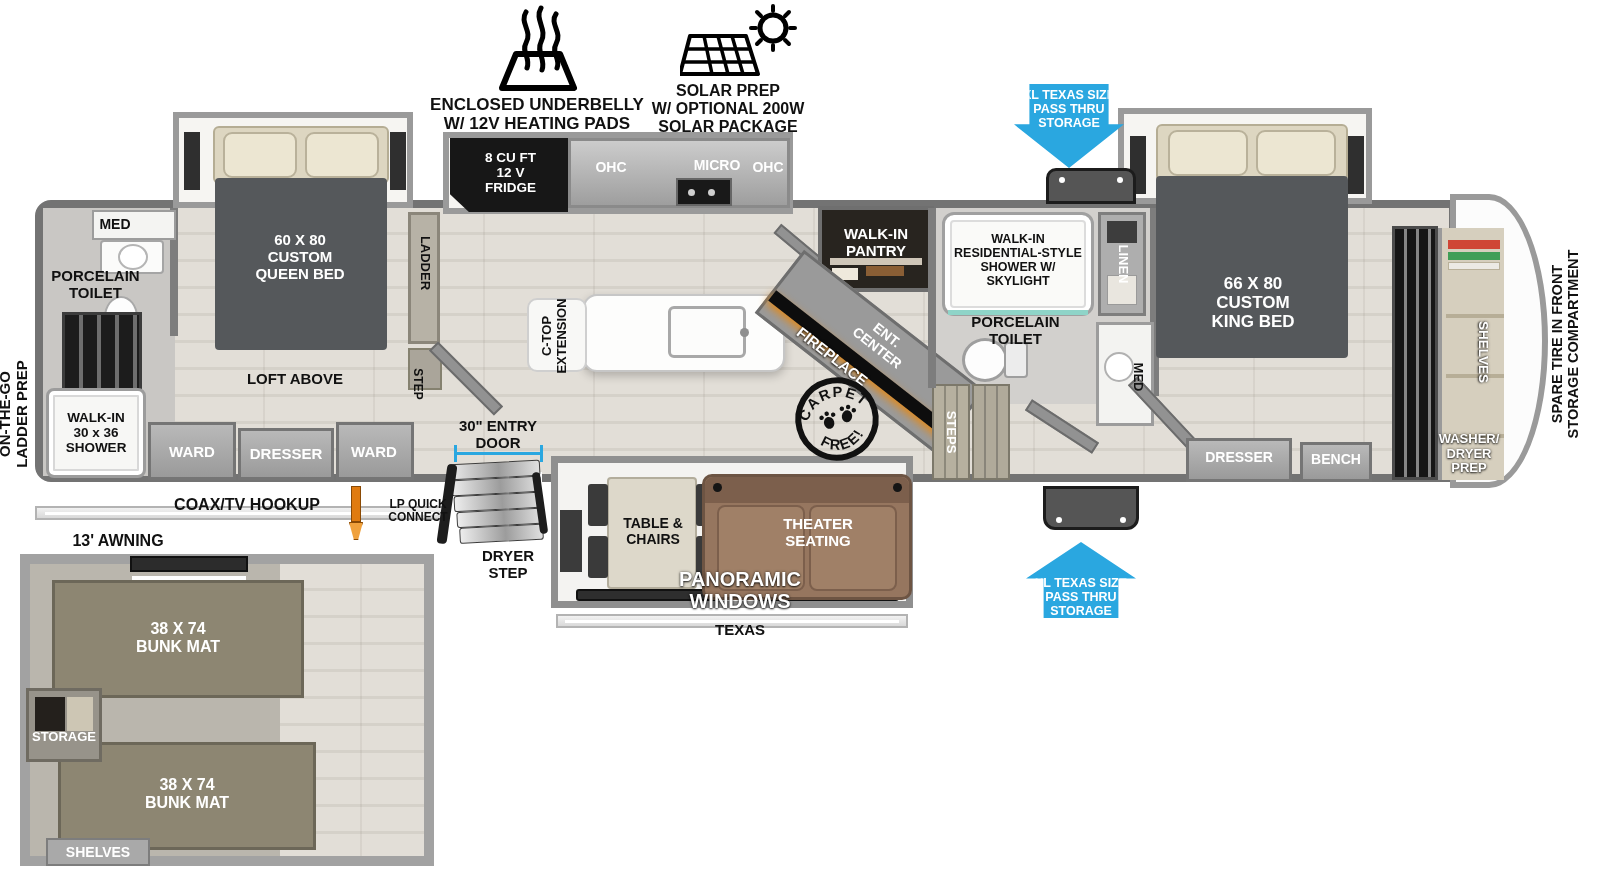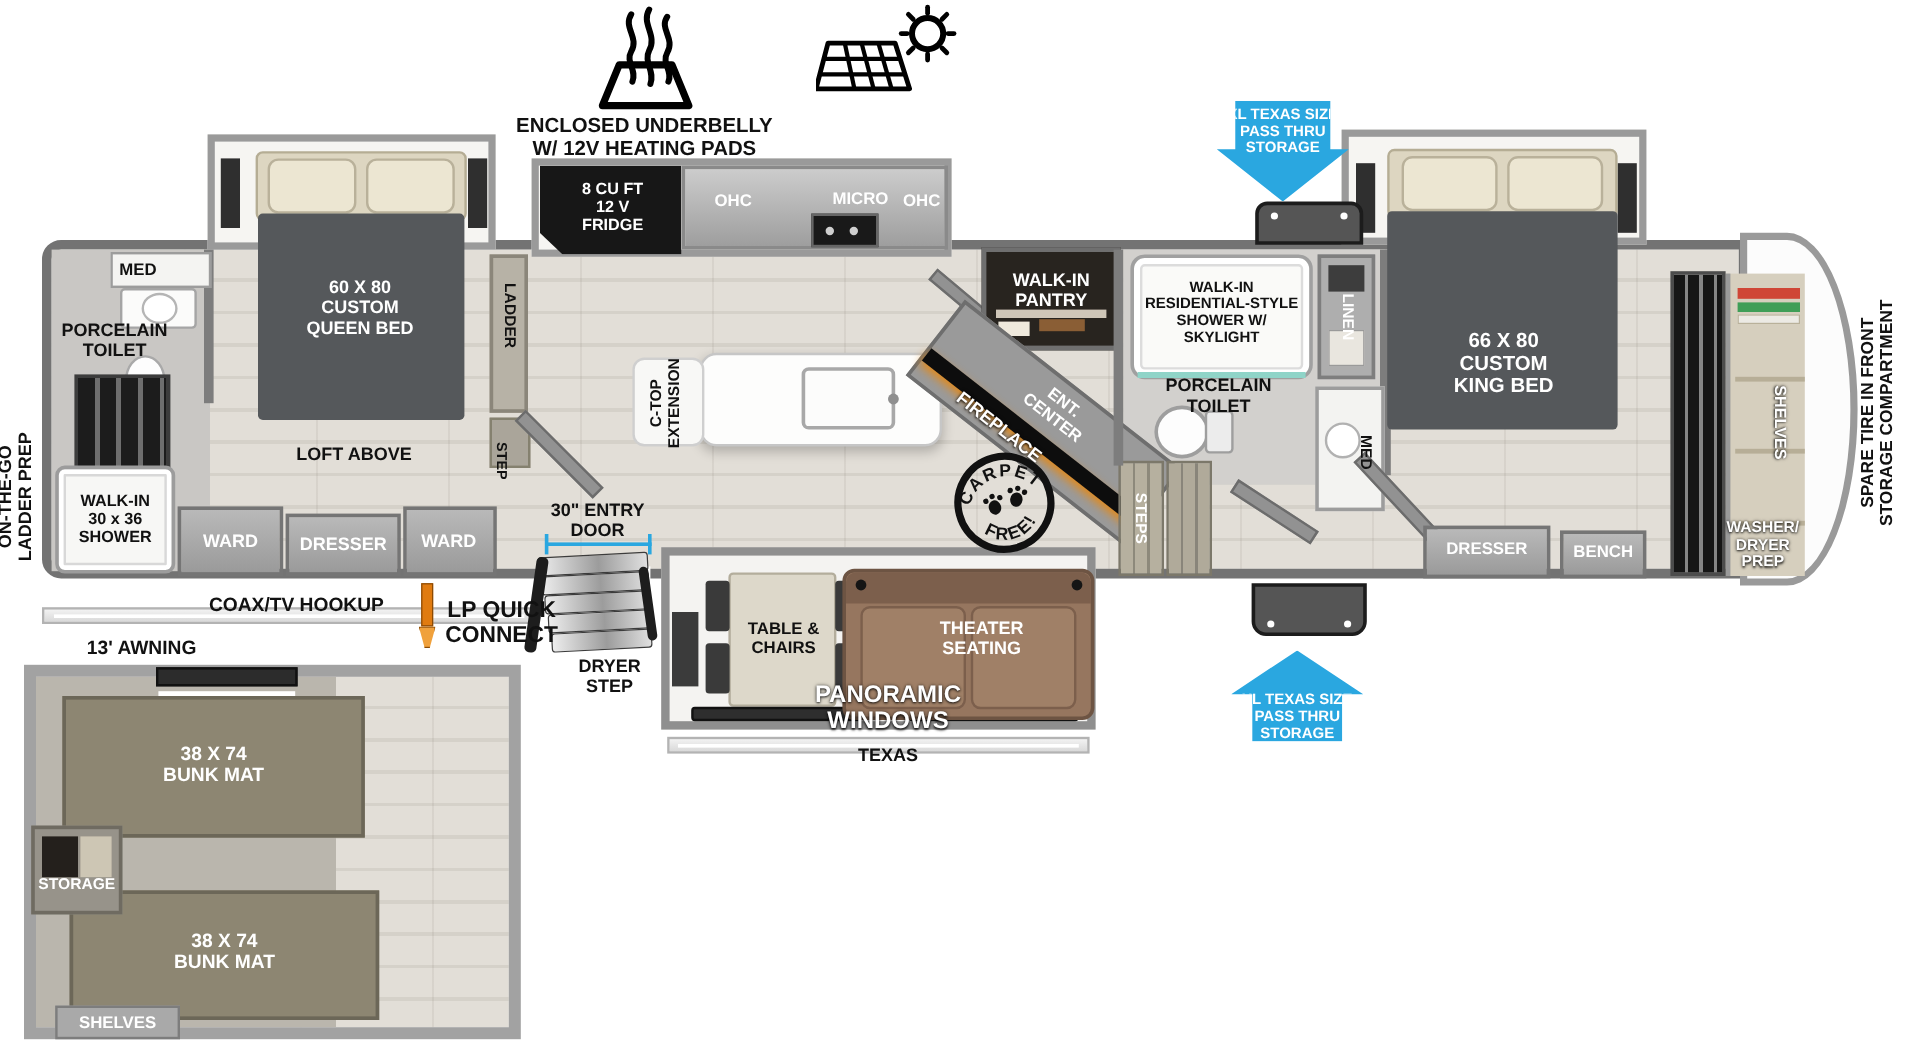--- a/index.html
+++ b/index.html
@@ -53,20 +53,23 @@
     </g>
     <path d="M10,34 L66,34 L78,72 L0,72 Z" fill="none" stroke="#000" stroke-width="4" stroke-linejoin="round"></path>
     <g stroke="#000" stroke-width="3.5">
       <line x1="24" y1="34" x2="32" y2="72"></line>
         <line x1="38" y1="34" x2="48" y2="72"></line>
         <line x1="52" y1="34" x2="63" y2="72"></line>
       <line x1="5" y1="47" x2="71" y2="47"></line>
         <line x1="3" y1="60" x2="75" y2="60"></line>
     </g>
   </svg>
+  <div class="lbl" style="left:633px;top:82px;width:190px;font-size:16px">SOLAR PREP
+W/ OPTIONAL 200W
+SOLAR PACKAGE</div>
 
   <div class="abs wood" style="left:35px;top:200px;width:1422px;height:282px;border:8px solid #737373;border-radius:16px 0 0 16px;z-index:1"></div>
 
   <div class="abs" style="left:1450px;top:194px;width:98px;height:294px;background:#fcfcfc;border:6px solid #9a9a9a;border-radius:0 60px 60px 0 / 0 150px 150px 0;z-index:6"></div>
   <div class="lbl" style="left:1456px;top:327px;width:220px;height:34px;font-size:14.5px;transform:rotate(-90deg);z-index:50">SPARE TIRE IN FRONT
 STORAGE COMPARTMENT</div>
 
   <div class="abs" style="left:43px;top:208px;width:132px;height:268px;background:#c9c7c4;z-index:2"></div>
   <div class="abs wall" style="left:170px;top:208px;width:8px;height:128px;z-index:3"></div>
   <div class="abs" style="left:92px;top:210px;width:84px;height:30px;background:#f4f4f2;border:2px solid #9c9c9c;z-index:3"></div>
@@ -269,21 +272,21 @@
   <div class="abs" style="left:454px;top:445px;width:3px;height:17px;background:#2aa7e0;z-index:7"></div>
   <div class="abs" style="left:540px;top:445px;width:3px;height:17px;background:#2aa7e0;z-index:7"></div>
   <div class="lbl" style="left:438px;top:418px;width:120px;font-size:15px;z-index:41">30" ENTRY
 DOOR</div>
   <div class="lbl" style="left:458px;top:548px;width:100px;font-size:15px;z-index:41">DRYER
 STEP</div>
 
   <div class="lbl" style="left:162px;top:496px;width:170px;font-size:16px">COAX/TV HOOKUP</div>
   <div class="abs" style="left:351px;top:486px;width:10px;height:36px;background:#e07b10;border:1px solid #8a4a05;z-index:7"></div>
   <div class="abs" style="left:349px;top:522px;width:14px;height:18px;background:#f0a13c;border:1px solid #8a4a05;clip-path:polygon(0 0,100% 0,65% 100%,35% 100%);z-index:7"></div>
-  <div class="lbl" style="left:368px;top:498px;width:100px;font-size:19px">LP QUICK
+  <div class="lbl" style="left:368px;top:498px;width:100px;font-size:12px">LP QUICK
 CONNECT</div>
   <div class="abs awnbar" style="left:35px;top:506px;width:412px;height:14px;z-index:2"></div>
   <div class="lbl" style="left:62px;top:532px;width:112px;font-size:16px">13' AWNING</div>
 
   <div class="abs wood" style="left:20px;top:554px;width:414px;height:312px;border:10px solid #a2a2a2;z-index:1"></div>
   <div class="abs" style="left:30px;top:564px;width:250px;height:292px;background:#bab6ad;z-index:2"></div>
   <div class="abs" style="left:130px;top:556px;width:118px;height:16px;background:#2c2c2c;border:2px solid #111;z-index:3"></div>
   <div class="abs" style="left:132px;top:576px;width:114px;height:6px;background:#ffffff;z-index:3"></div>
   <div class="abs" style="left:52px;top:580px;width:252px;height:118px;background:#8d8672;border:3px solid #6c6758;z-index:3"></div>
   <div class="lbl w" style="left:108px;top:620px;width:140px;font-size:16px;z-index:41">38 X 74

